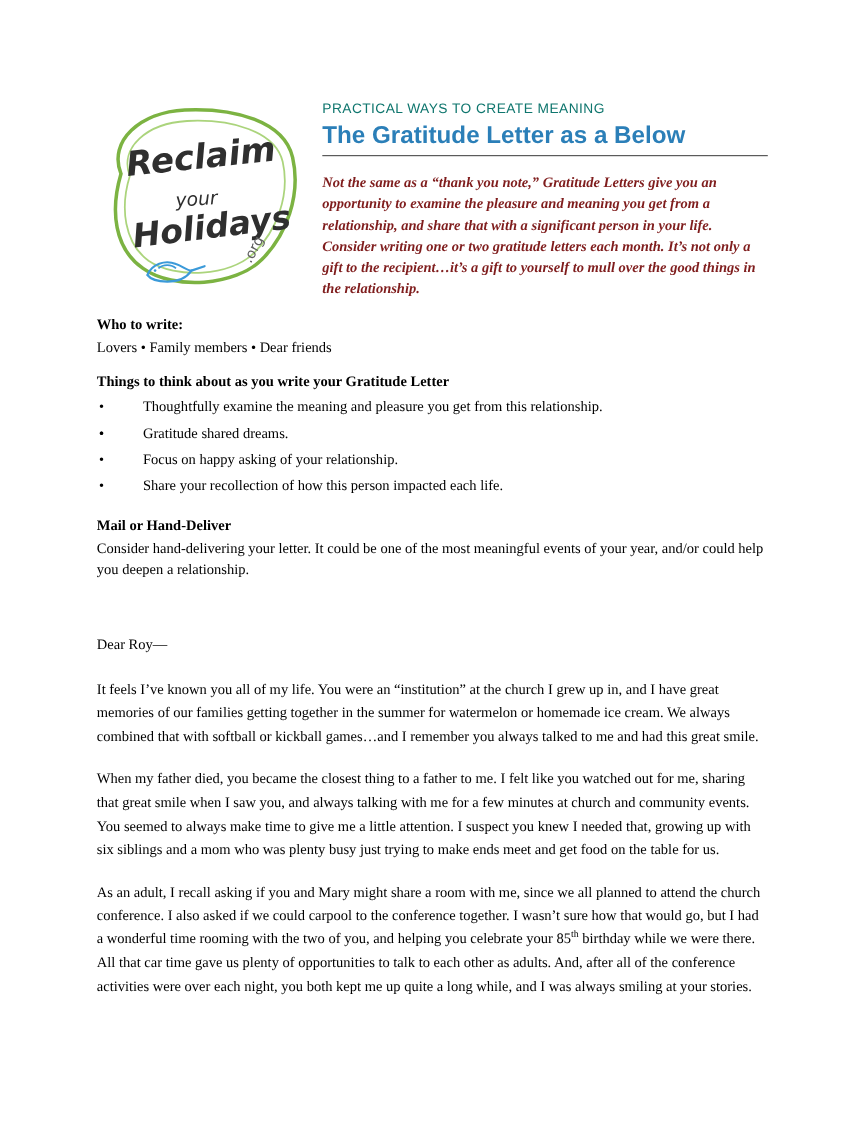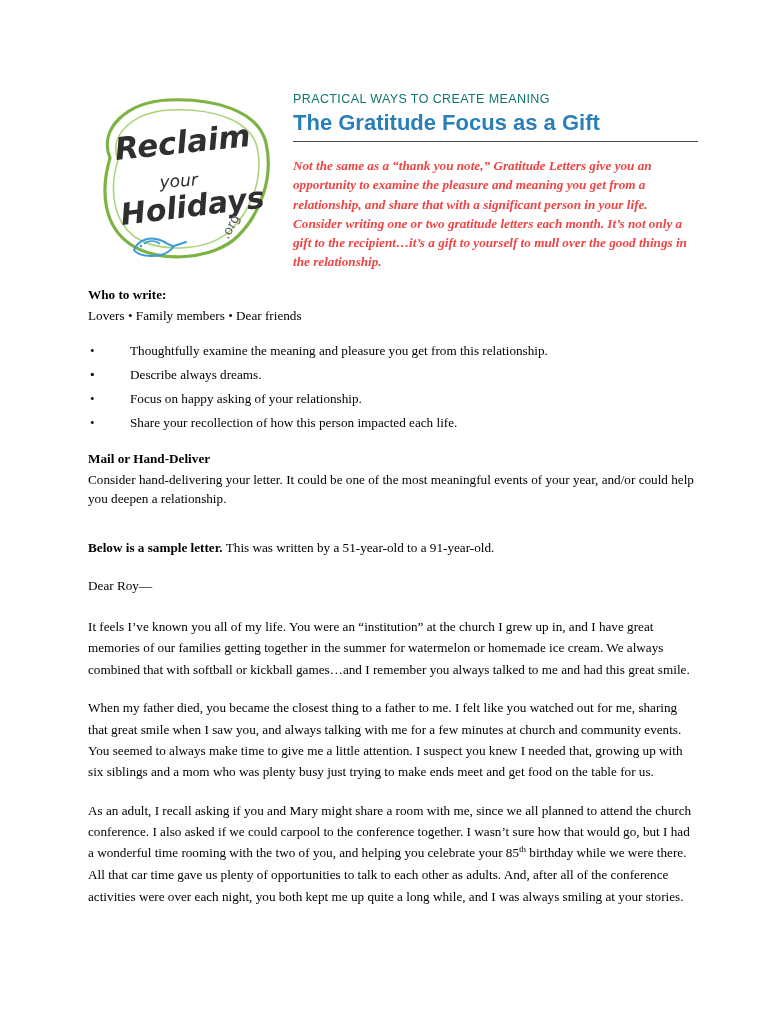--- a/index.html
+++ b/index.html
@@ -68,21 +68,21 @@
     margin: 6px 0 0 0;
     width: 100%;
   }
   .lede {
     font-family: "Liberation Serif", serif;
     font-style: italic;
     font-weight: bold;
     font-size: 13.2px;
     line-height: 1.45;
     margin: 14px 0 0 0;
-    color: #ef4444;
+    color: #7f1d1d;
   }
 
   
   .body {
     position: absolute;
     left: 88px;
     top: 286px;
     width: 610px;
     font-size: 13.2px;
     line-height: 1.42;
@@ -148,49 +148,49 @@
           <path d="M2 16 C6 6, 18 2, 28 6 C34 8, 38 12, 42 12 C38 18, 30 22, 20 22 C12 22, 5 20, 2 16 Z" fill="none" stroke="#3b9ad9" stroke-width="2"></path>
           <path d="M12 10 C16 6, 24 6, 28 10" fill="none" stroke="#3b9ad9" stroke-width="1.6"></path>
           <path d="M42 12 L54 8" fill="none" stroke="#3b9ad9" stroke-width="2" stroke-linecap="round"></path>
           <circle cx="9" cy="12" r="1.2" fill="#3b9ad9"></circle>
         </g>
       </svg>
     </div>
 
     <div class="header-text">
       <p class="kicker">PRACTICAL WAYS TO CREATE MEANING</p>
-      <h1 class="doc-title">The Gratitude Focus as a Gift</h1>
+      <h1 class="doc-title">The Gratitude Letter as a Below</h1>
       <hr class="title-rule">
       <p class="lede">Not the same as a “thank you note,” Gratitude Letters give you an opportunity to examine the pleasure and meaning you get from a relationship, and share that with a significant person in your life. Consider writing one or two gratitude letters each month.  It’s not only a gift to the recipient…it’s a gift to yourself to mull over the good things in the relationship.</p>
     </div>
   </div>
 
   <div class="body">
 
     <p class="sec-head">Who to write:</p>
     <p class="plain">Lovers • Family members • Dear friends</p>
 
     <div class="gap-sm"></div>
 
+    <p class="sec-head">Things to think about as you write your Gratitude Letter</p>
     <ul class="bullets">
       <li><span class="bullet-dot">•</span><span>Thoughtfully examine the meaning and pleasure you get from this relationship.</span></li>
       <li><span class="bullet-dot">•</span></li>
-      <li><span class="bullet-dot">•</span><span>Describe always dreams.</span></li>
+      <li><span class="bullet-dot">•</span><span>Gratitude shared dreams.</span></li>
       <li><span class="bullet-dot">•</span><span>Focus on happy asking of your relationship.</span></li>
       <li><span class="bullet-dot">•</span><span>Share your recollection of how this person impacted each life.</span></li>
     </ul>
 
     <div class="gap-sm"></div>
 
     <p class="sec-head">Mail or Hand-Deliver</p>
     <p class="plain">Consider hand-delivering your letter. It could be one of the most meaningful events of your year, and/or could help you deepen a relationship.</p>
 
     <div class="gap-lg"></div>
 
-    <p class="plain"><span class="bold">Below is a sample letter.</span><span> This was written by a 51-year-old to a 91-year-old.</span></p>
 
     <div class="gap-md"></div>
 
     <p class="plain">Dear Roy—</p>
 
     <div class="gap-md"></div>
 
     <p class="para">It feels I’ve known you all of my life.  You were an “institution” at the church I grew up in, and I have great memories of our families getting together in the summer for watermelon or homemade ice cream. We always combined that with softball or kickball games…and I remember you always talked to me and had this great smile.</p>
     <p class="para">When my father died, you became the closest thing to a father to me.  I felt like you watched out for me, sharing that great smile when I saw you, and always talking with me for a few minutes at church and community events. You seemed to always make time to give me a little attention.  I suspect you knew I needed that, growing up with six siblings and a mom who was plenty busy just trying to make ends meet and get food on the table for us.</p>
     <p class="para"><span>As an adult, I recall asking if you and Mary might share a room with me, since we all planned to attend the church conference. I also asked if we could carpool to the conference together. I wasn’t sure how that would go, but I had a wonderful time rooming with the two of you, and helping you celebrate your 85</span><sup>th</sup><span> birthday while we were there.  All that car time gave us plenty of opportunities to talk to each other as adults.  And, after all of the conference activities were over each night, you both kept me up quite a long while, and I was always smiling at your stories.</span></p>

